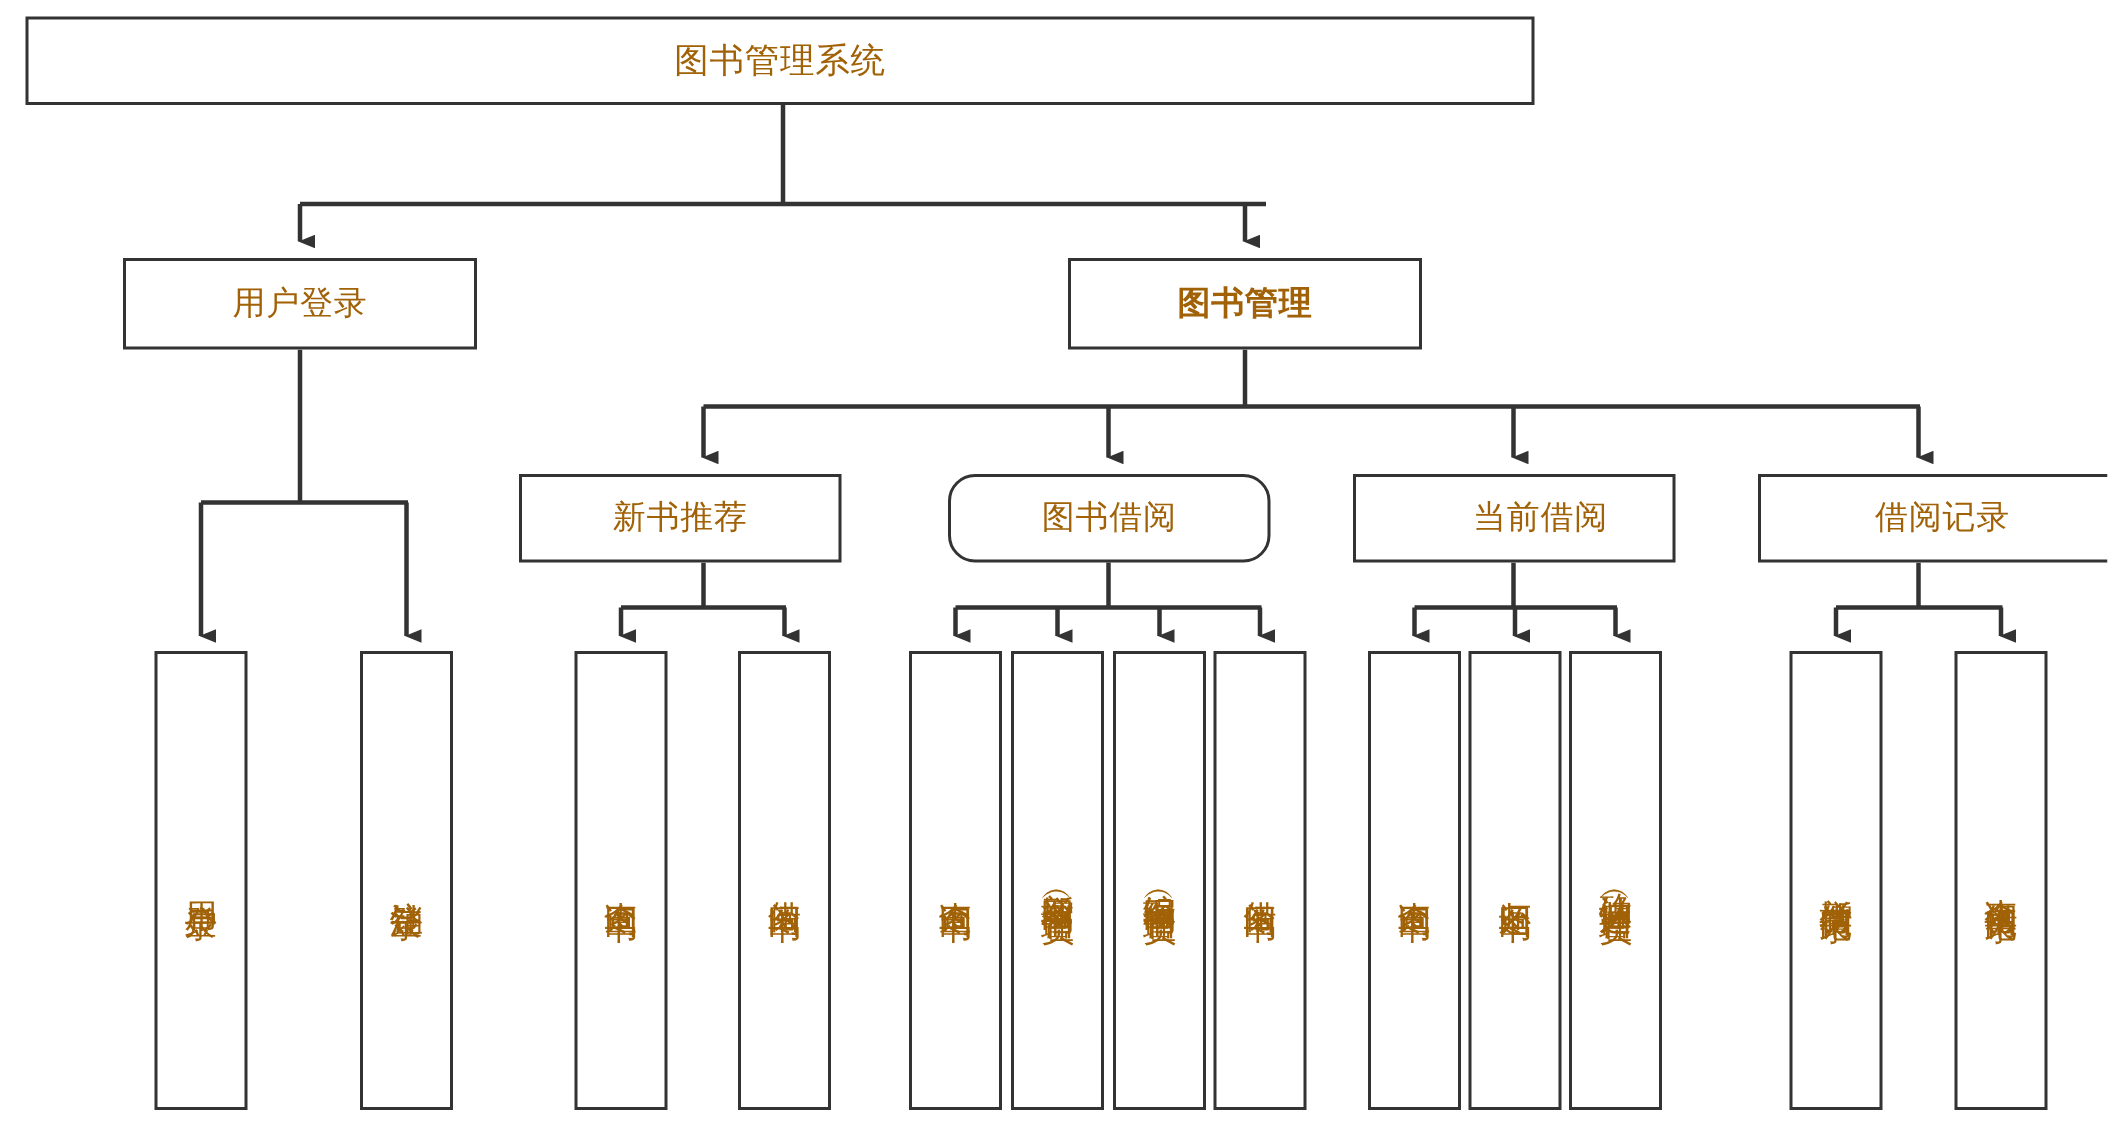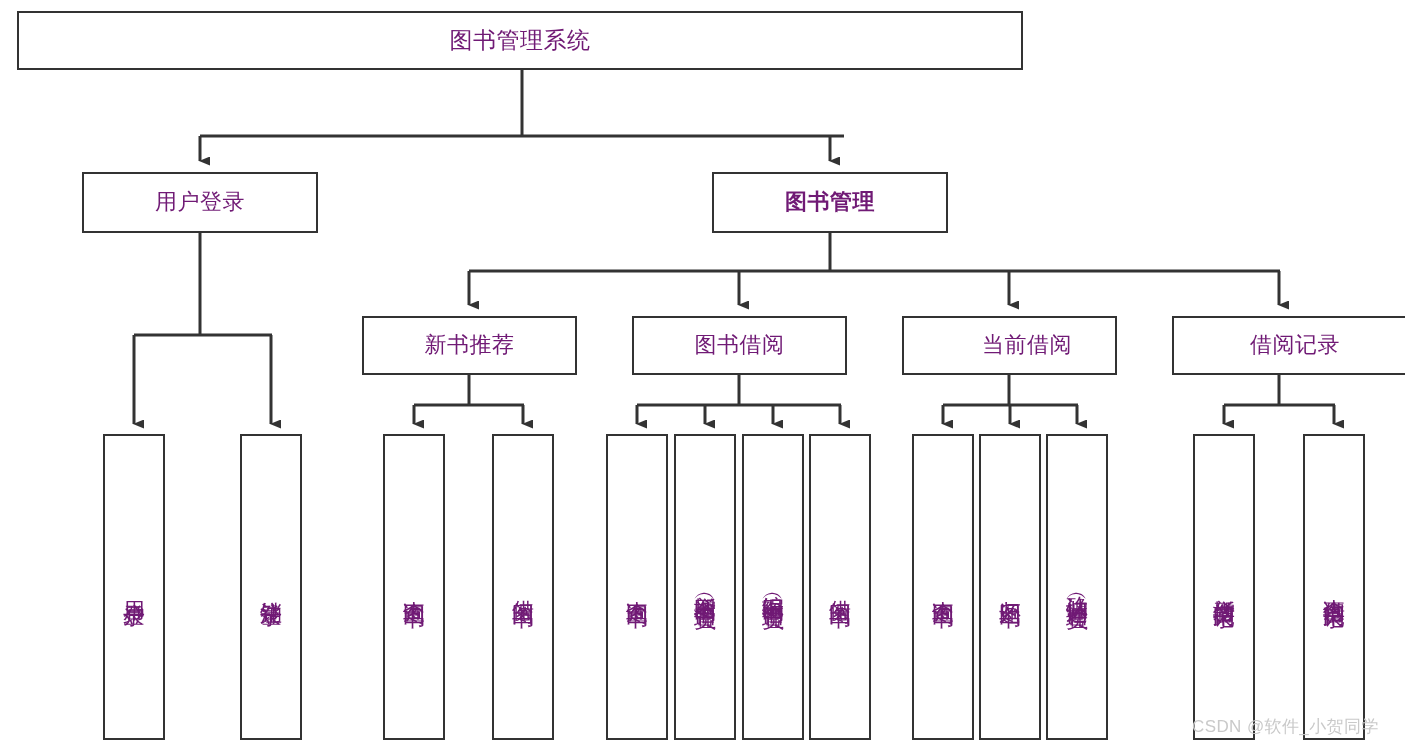--- a/index.html
+++ b/index.html
@@ -34,21 +34,21 @@
     display: flex;
     align-items: center;
     justify-content: center;
     color: #000000;
     z-index: 2;
   }
   .node-label {
     display: block;
     text-align: center;
     line-height: 1.12;
-    color: #701a75;
+    color: #a16207;
   }
   
   .node.horiz .node-label {
     writing-mode: horizontal-tb;
     font-size: 22px;
     letter-spacing: 0.5px;
   }
   .node.root .node-label {
     font-size: 23px;
   }
@@ -135,25 +135,25 @@
   </div>
 
   <div class="node horiz" style="left:82px; top:172px; width:236px; height:61px;">
     <span class="node-label">用户登录</span>
   </div>
 
   <div class="node horiz" style="left:712px; top:172px; width:236px; height:61px;font-weight:bold;">
     <span class="node-label">图书管理</span>
   </div>
 
-  <div class="node horiz" style="left:362px; top:316px; width:215px; height:59px;">
+  <div class="node horiz" style="left:346px; top:316px; width:215px; height:59px;">
     <span class="node-label">新书推荐</span>
   </div>
 
-  <div class="node horiz" style="left:632px; top:316px; width:215px; height:59px;">
+  <div class="node horiz" style="left:632px; top:316px; width:215px; height:59px;border-radius:18px;">
     <span class="node-label">图书借阅</span>
   </div>
 
   <div class="node horiz" style="left:902px; top:316px; width:215px; height:59px;padding-left:35px;">
     <span class="node-label">当前借阅</span>
   </div>
 
   <div class="node horiz" style="left:1172px; top:316px; width:246px; height:59px;">
     <span class="node-label">借阅记录</span>
   </div>
@@ -203,15 +203,14 @@
   </div>
 
   <div class="node vert" style="left:1193px; top:434px; width:62px; height:306px;">
     <span class="node-label">新增借阅记录</span>
   </div>
 
   <div class="node vert" style="left:1303px; top:434px; width:62px; height:306px;">
     <span class="node-label">查询借阅记录</span>
   </div>
 
-  <div class="watermark" style="left:1192px; top:715px;">CSDN @软件_小贺同学</div>
 
 </div>
 
 </body></html>

